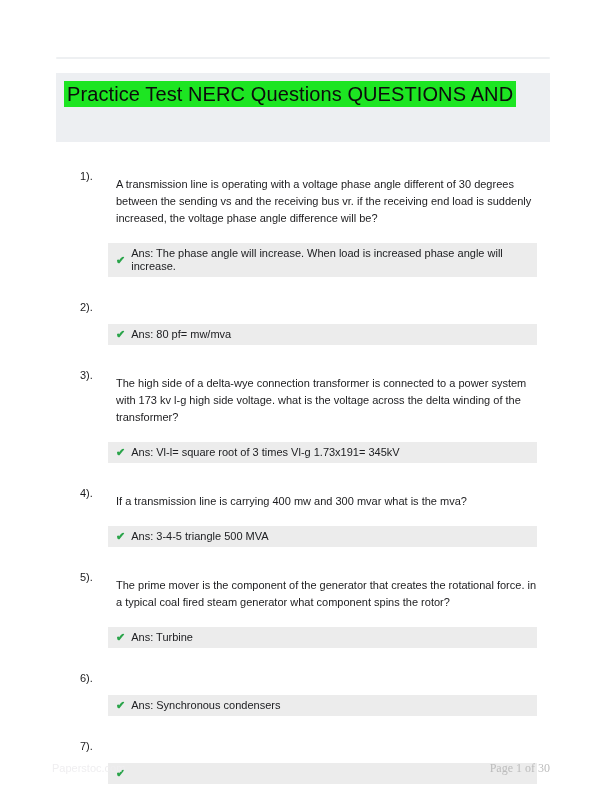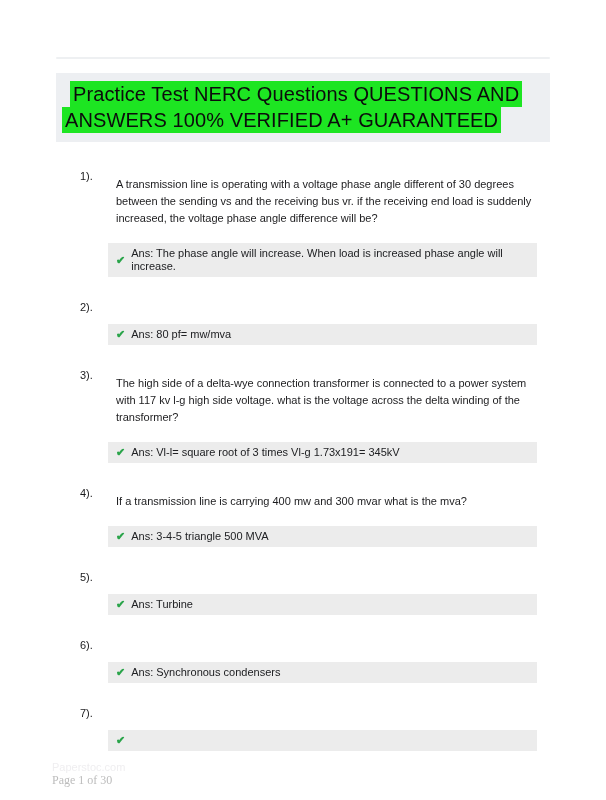--- a/index.html
+++ b/index.html
@@ -14,21 +14,21 @@
     position:absolute; left:56px; top:57px;
     width:494px; height:2px;
     background:#eef0f2; border-radius:1px;
   }
   .header-panel {
     position:absolute; left:56px; top:73px;
     width:494px; height:69px;
     background:#edeff2;
   }
   .title {
-    padding-top:8px; padding-left:6px;
+    padding-top:8px; 
     font-size:20px; line-height:26px;
     color:#0c0c0c; letter-spacing:0.1px;
   }
   .hl { background:#1de522; padding:0 3px; white-space:nowrap; display:inline-block; }
   .hl-line1 { margin-left:8px; }
   .questions {
     position:absolute; left:56px; top:168px; width:494px;
   }
   .question { margin-bottom:22px; }
   .q-row { display:flex; align-items:flex-start; }
@@ -48,39 +48,38 @@
     display:flex; align-items:center; gap:6px;
     min-height:21px;
   }
   .check {
     color:#2aa44a; font-size:11px; font-weight:bold; line-height:13px;
     flex:none;
   }
   .a-text { font-size:11px; line-height:13px; color:#202124; }
   .footer {
     position:absolute; left:52px; right:56px; top:761px;
-    display:flex; justify-content:space-between; align-items:baseline;flex-direction:column;
+    display:flex; justify-content:space-between; align-items:baseline;
   }
   .watermark { color:#efeef0; font-size:11px; }
   .page-num {
     color:#bcbcbc; font-size:12px;
     font-family:"Liberation Serif", serif;
   }
 </style>
 </head>
 <body>
 
 <div class="canvas">
 
   <div class="top-rule"></div>
 
   <div class="header-panel">
     <div class="title">
       <span class="hl hl-line1">Practice Test NERC Questions QUESTIONS AND</span><br>
-      <span class="hl hl-line2">ANSWERS 100% VERIFIED A+ GUARANTEED</span>
     </div>
   </div>
 
   <div class="questions" id="questions">
   <div class="question">
     <div class="q-row">
       <span class="q-num">1).</span>
       <p class="q-text">A transmission line is operating with a voltage phase angle different of 30 degrees between the sending vs and the receiving bus vr. if the receiving end load is suddenly increased, the voltage phase angle difference will be?</p>
     </div>
     <div class="answer-bar">
@@ -95,21 +94,21 @@
     </div>
     <div class="answer-bar">
       <span class="check">✔</span>
       <span class="a-text">Ans: 80 pf= mw/mva</span>
     </div>
   </div>
 
   <div class="question">
     <div class="q-row">
       <span class="q-num">3).</span>
-      <p class="q-text">The high side of a delta-wye connection transformer is connected to a power system with 117 kv l-g high side voltage. what is the voltage across the delta winding of the transformer?</p>
+      <p class="q-text">The high side of a delta-wye connection transformer is connected to a power system with 173 kv l-g high side voltage. what is the voltage across the delta winding of the transformer?</p>
     </div>
     <div class="answer-bar">
       <span class="check">✔</span>
       <span class="a-text">Ans: Vl-l= square root of 3 times Vl-g 1.73x191= 345kV</span>
     </div>
   </div>
 
   <div class="question">
     <div class="q-row">
       <span class="q-num">4).</span>
@@ -117,20 +116,21 @@
     </div>
     <div class="answer-bar">
       <span class="check">✔</span>
       <span class="a-text">Ans: 3-4-5 triangle 500 MVA</span>
     </div>
   </div>
 
   <div class="question">
     <div class="q-row">
       <span class="q-num">5).</span>
+      <p class="q-text">The prime mover is the component of the generator that creates the rotational force. in a typical coal fired steam generator what component spins the rotor?</p>
     </div>
     <div class="answer-bar">
       <span class="check">✔</span>
       <span class="a-text">Ans: Turbine</span>
     </div>
   </div>
 
   <div class="question">
     <div class="q-row">
       <span class="q-num">6).</span>

